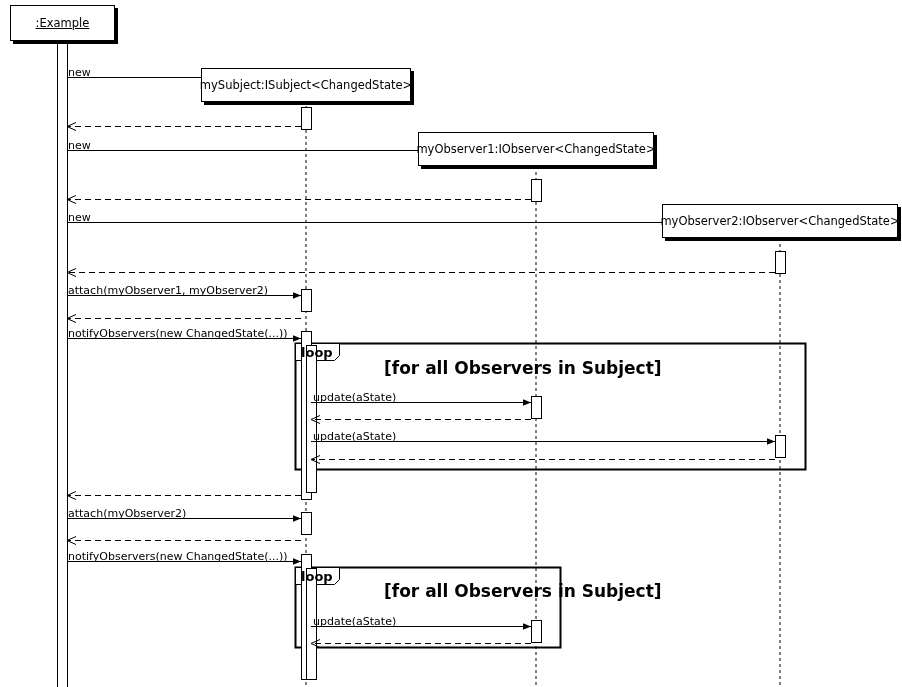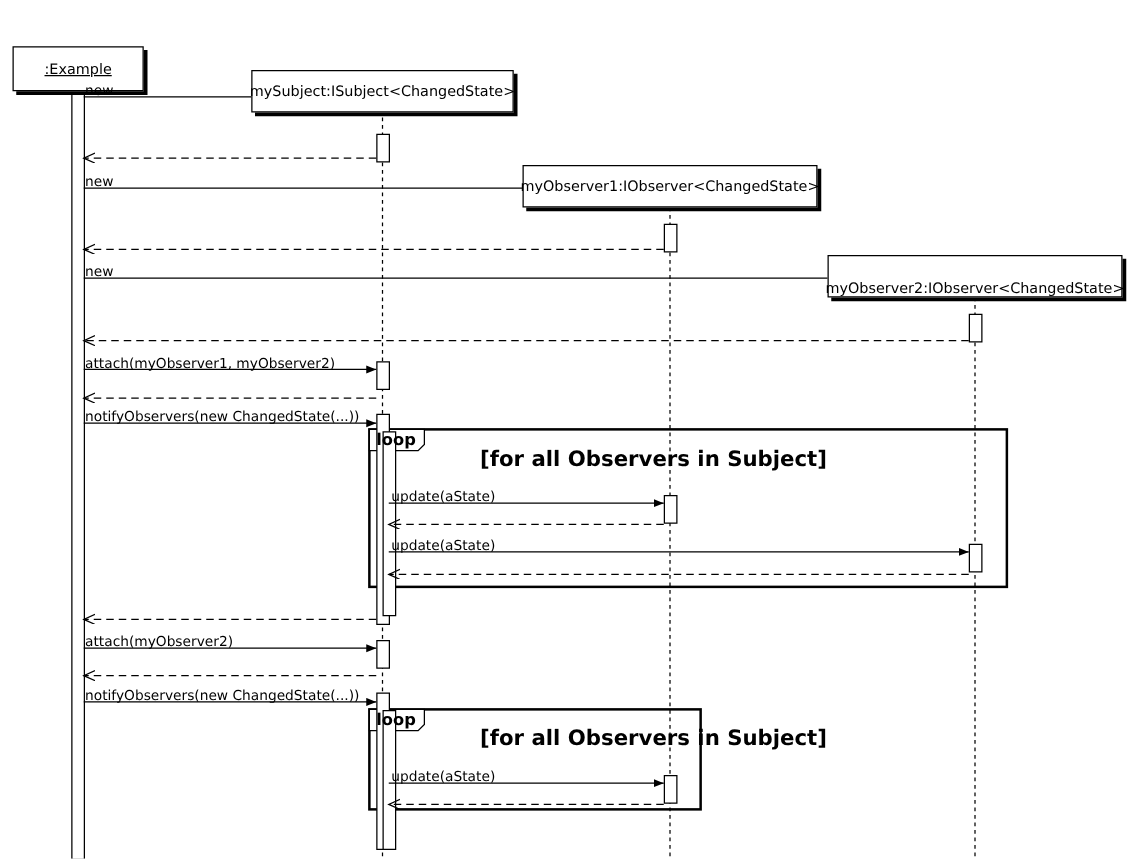--- a/index.html
+++ b/index.html
@@ -116,30 +116,30 @@
         <line x1="301" x2="67" y1="495.5" y2="495.5" stroke="#000000" stroke-width="1" stroke-dasharray="6,4" marker-end="url(#arrow-open)"></line>
         <line x1="67" x2="301" y1="518.5" y2="518.5" stroke="#000000" stroke-width="1" marker-end="url(#arrow-solid)"></line>
         <line x1="301" x2="67" y1="540.5" y2="540.5" stroke="#000000" stroke-width="1" stroke-dasharray="6,4" marker-end="url(#arrow-open)"></line>
         <line x1="67" x2="301" y1="561.5" y2="561.5" stroke="#000000" stroke-width="1" marker-end="url(#arrow-solid)"></line>
         <line x1="311" x2="531" y1="626.5" y2="626.5" stroke="#000000" stroke-width="1" marker-end="url(#arrow-solid)"></line>
         <line x1="531" x2="311" y1="643.5" y2="643.5" stroke="#000000" stroke-width="1" stroke-dasharray="6,4" marker-end="url(#arrow-open)"></line>
       </g>
   </svg>
 
   <div id="lifeline-boxes">
-      <div class="lifeline-box underline" style="left: 10px; top: 5px; width: 105px; height: 36px; margin-top: 32px;">
+      <div class="lifeline-box underline" style="left: 10px; top: 5px; width: 105px; height: 36px;">
         <span>:Example</span>
       </div>
-      <div class="lifeline-box" style="left: 201px; top: 56px; width: 210px; height: 34px;">
+      <div class="lifeline-box" style="left: 201px; top: 68px; width: 210px; height: 34px;">
         <span>mySubject:ISubject&lt;ChangedState&gt;</span>
       </div>
       <div class="lifeline-box" style="left: 418px; top: 132px; width: 236px; height: 34px; text-align: center;">
         <span>myObserver1:IObserver&lt;ChangedState&gt;</span>
       </div>
-      <div class="lifeline-box" style="left: 662px; top: 204px; width: 236px; height: 34px; align-items: flex-end;">
+      <div class="lifeline-box" style="left: 662px; top: 204px; width: 236px; height: 34px;">
         <span>myObserver2:IObserver&lt;ChangedState&gt;</span>
       </div>
     </div>
   <div id="message-labels">
       <div class="msg-label" style="left: 68px; top: 66px;">new</div>
       <div class="msg-label" style="left: 68px; top: 139px;">new</div>
       <div class="msg-label" style="left: 68px; top: 211px;">new</div>
       <div class="msg-label" style="left: 68px; top: 284px;">attach(myObserver1, myObserver2)</div>
       <div class="msg-label" style="left: 68px; top: 327px;">notifyObservers(new ChangedState(...))</div>
       <div class="msg-label" style="left: 313px; top: 391px;">update(aState)</div>

